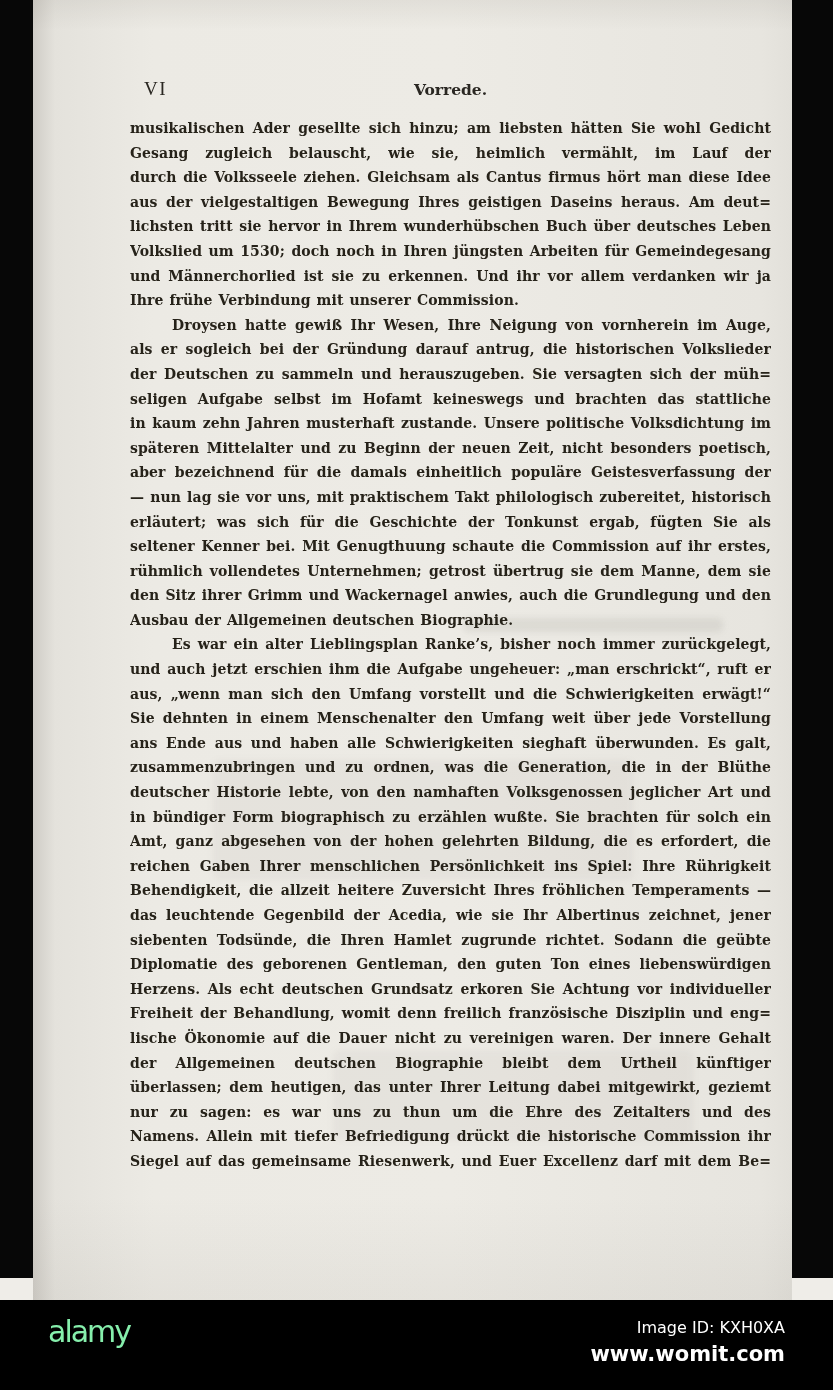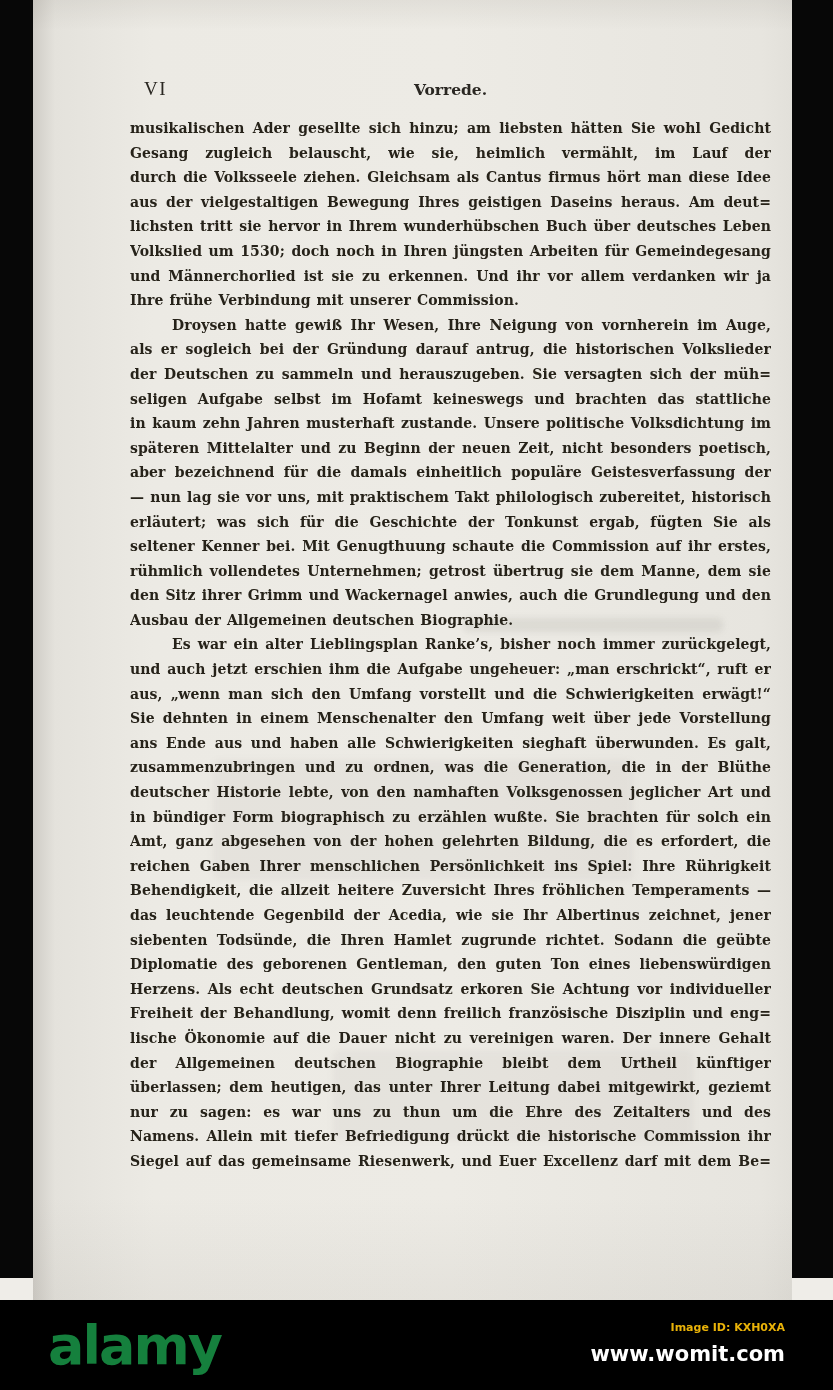--- a/index.html
+++ b/index.html
@@ -49,24 +49,24 @@
   .bleed.b1{left:430px;top:618px;width:260px;height:14px;}
   .bleed.b2{left:180px;top:760px;width:420px;height:120px;background:rgba(90,85,75,0.05);}
   .bleed.b3{left:300px;top:1050px;width:360px;height:90px;background:rgba(90,85,75,0.05);}
 
   .watermark-bar{
     position:absolute;left:0;top:1300px;width:833px;height:90px;background:#000;
     font-family:"DejaVu Sans","Liberation Sans",sans-serif;color:#fff;
   }
   .alamy-logo{
     position:absolute;left:48px;top:14px;
-    font-size:54px;font-weight:bold;letter-spacing:-2px;color:#15803d;
+    font-size:30px;font-weight:normal;letter-spacing:-2px;color:#86efac;
   }
   .wm-right{position:absolute;right:48px;top:16px;text-align:right;}
-  .wm-image-id{font-size:11px;font-weight:bold;color:#eab308;line-height:24px;}
+  .wm-image-id{font-size:16px;font-weight:normal;color:#ffffff;line-height:24px;}
   .wm-url{font-size:21px;font-weight:bold;color:#ffffff;line-height:28px;}
 </style>
 </head>
 <body>
 
 <div class="edge-bar-left"></div>
 <div class="edge-bar-right"></div>
 <div class="edge-strip-top"></div>
 <div class="white-gap"></div>
 

